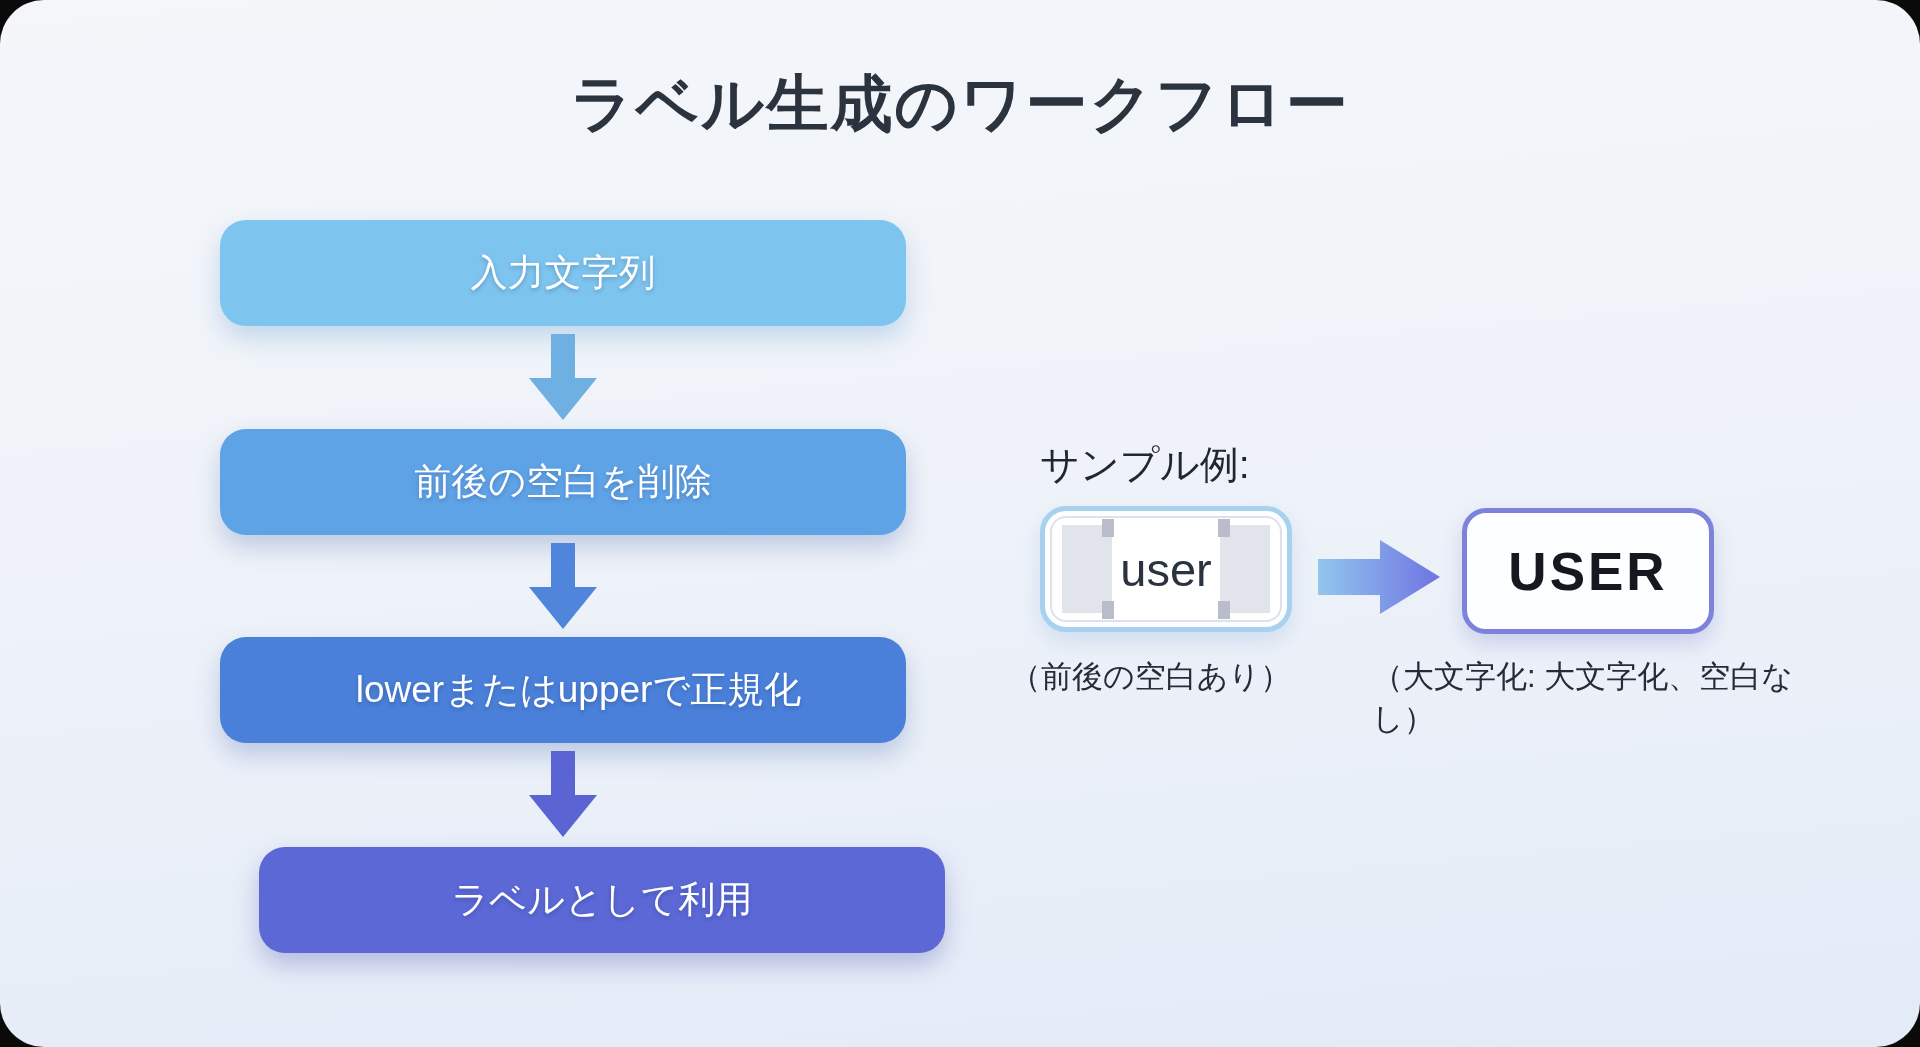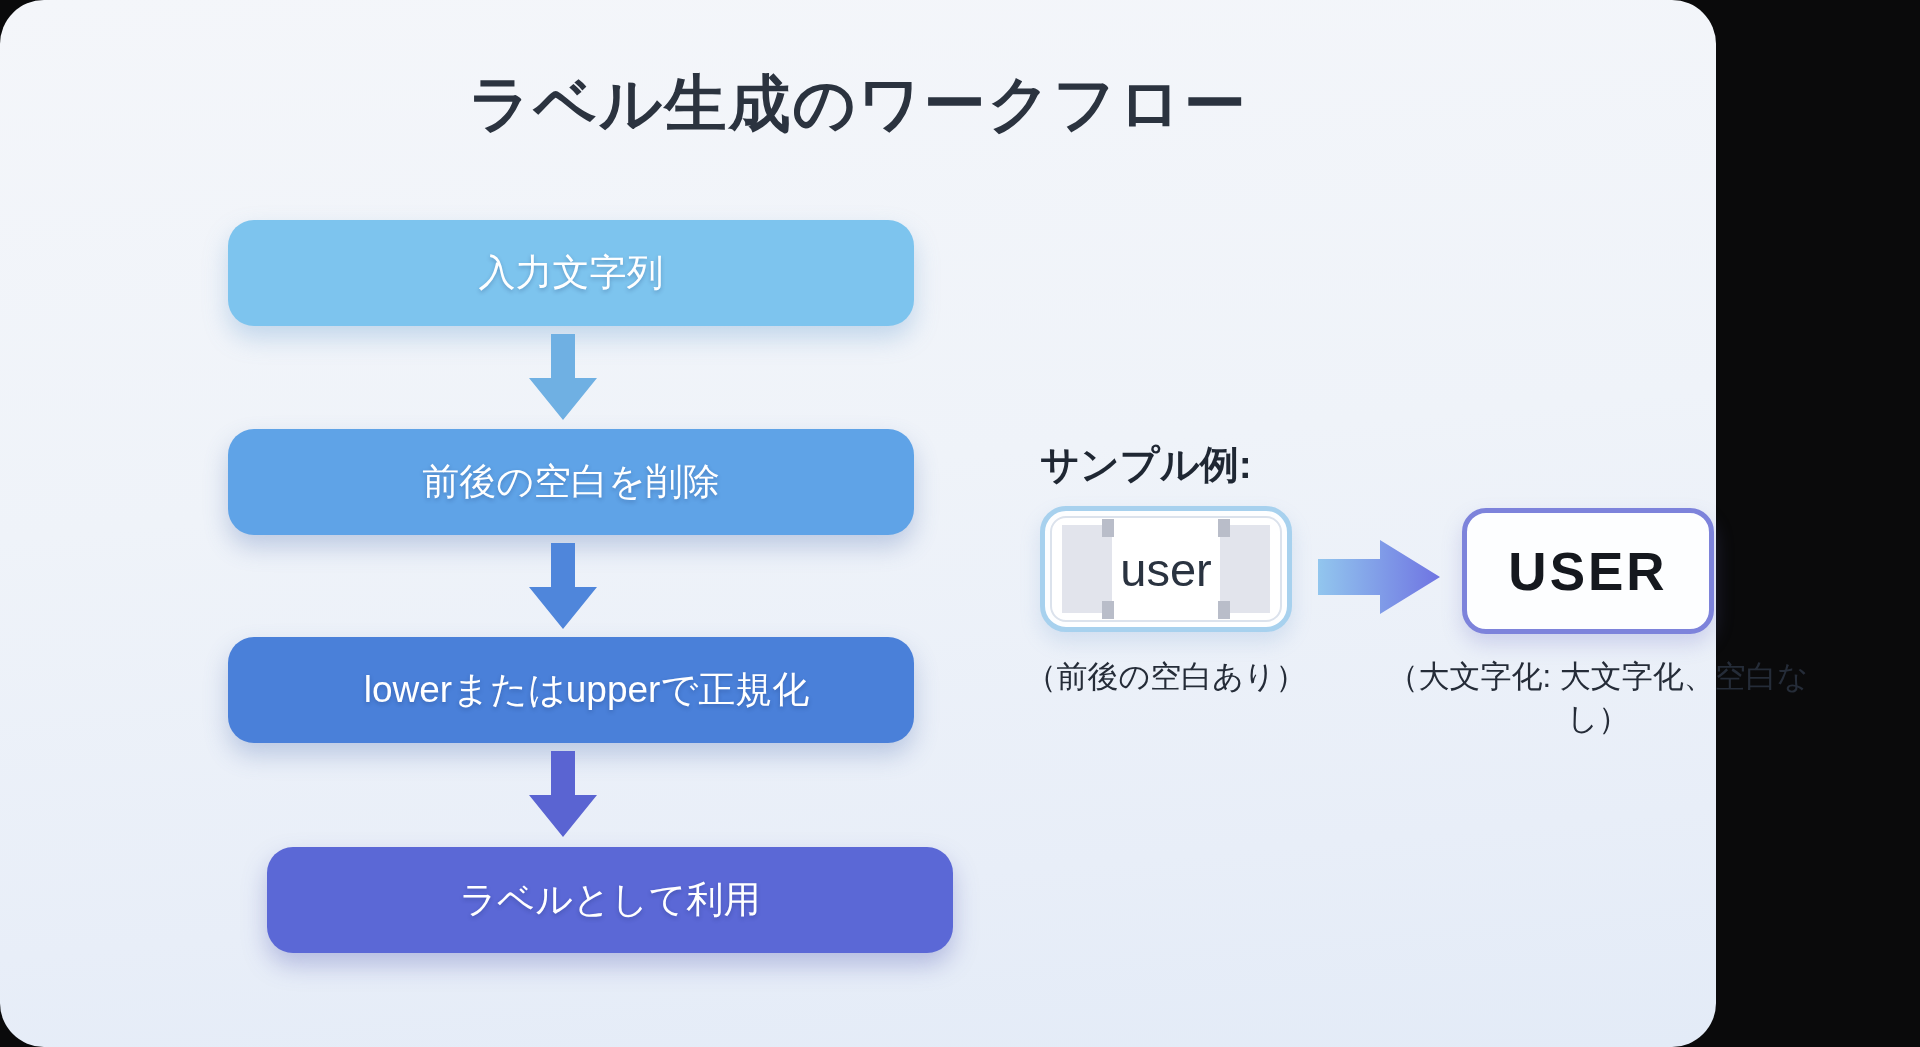--- a/index.html
+++ b/index.html
@@ -4,53 +4,53 @@
 <style>
   * { margin: 0; padding: 0; box-sizing: border-box; }
   html, body {
     width: 1920px; height: 1047px;
     background: #0a0a0b;
     font-family: "Liberation Sans", "DejaVu Sans", sans-serif;
     overflow: hidden;
   }
   .card {
     position: absolute; left: 0; top: 0;
-    width: 1716px; height: 1047px;
+    width: 1920px; height: 1047px;
     border-radius: 44px;
     background: linear-gradient(175deg, #f4f6fa 0%, #eff3f9 45%, #e8eef8 80%, #e3ebf7 100%);
   }
   .page-title {
     position: absolute; left: 0; top: 62px; width: 100%;
     text-align: center;
     font-size: 62px; font-weight: 600; color: #2b333f;
     letter-spacing: 2px;
   }
   
   .flow-box {
-    position: absolute; left: 228px; width: 686px; height: 106px;
+    position: absolute; left: 220px; width: 686px; height: 106px;
     border-radius: 26px;
     display: flex; align-items: center; justify-content: center;
     color: #ffffff; font-size: 37px; font-weight: 500;
     text-shadow: 0 2px 4px rgba(20,40,90,0.28);
     box-shadow: 0 12px 24px rgba(76,110,175,0.30);
   }
   .flow-box.step1 { top: 220px; background: #7dc4ee; box-shadow: 0 12px 24px rgba(110,160,210,0.35); }
   .flow-box.step2 { top: 429px; background: #5fa3e7; }
   .flow-box.step3 { top: 637px; background: #4a80d9; padding-left: 31px; }
   .flow-box.step4 { top: 847px; background: #5b68d6; box-shadow: 0 12px 24px rgba(85,95,180,0.35); margin-left: 39px; }
   .down-arrow {
     position: absolute; left: 527px; width: 72px; height: 86px;
   }
   .down-arrow.a1 { top: 334px; }
   .down-arrow.a2 { top: 543px; }
   .down-arrow.a3 { top: 751px; }
   
   .sample-heading {
     position: absolute; left: 1040px; top: 438px;
-    font-size: 39px; font-weight: 700; color: #1f2733;
+    font-size: 39px; font-weight: 400; color: #1f2733;
   }
   .before-box {
     position: absolute; left: 1040px; top: 506px;
     width: 252px; height: 126px;
     border: 5px solid #a7d1ee; border-radius: 26px;
     background: #fdfeff;
     box-shadow: 0 10px 20px rgba(120,160,210,0.22);
     display: flex; align-items: center; justify-content: center;
   }
   .before-inner {
@@ -82,21 +82,21 @@
     border: 5px solid #7d83db; border-radius: 24px;
     background: #fdfeff;
     box-shadow: 0 10px 20px rgba(110,115,200,0.25);
     display: flex; align-items: center; justify-content: center;
   }
   .after-text {
     font-size: 53px; font-weight: 700; color: #15181e; letter-spacing: 3px;
   }
   .caption {
     position: absolute; top: 656px;
-    font-size: 31px; color: #252c38; text-align: center;
+    font-size: 31px; color: #252c38; text-align: left;
   }
   .caption.before-caption { left: 1010px; width: 312px; }
   .caption.after-caption  { left: 1372px; width: 452px; }
 </style>
 </head>
 <body>
 
 <div class="card">
 
   <div class="page-title">ラベル生成のワークフロー</div>

